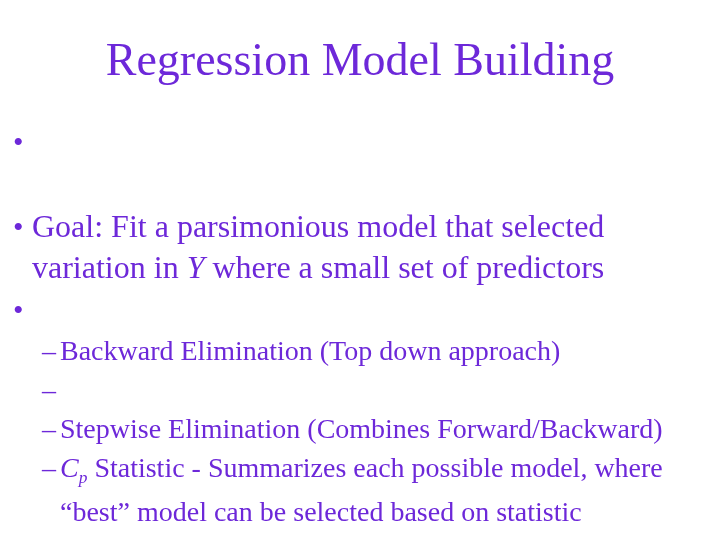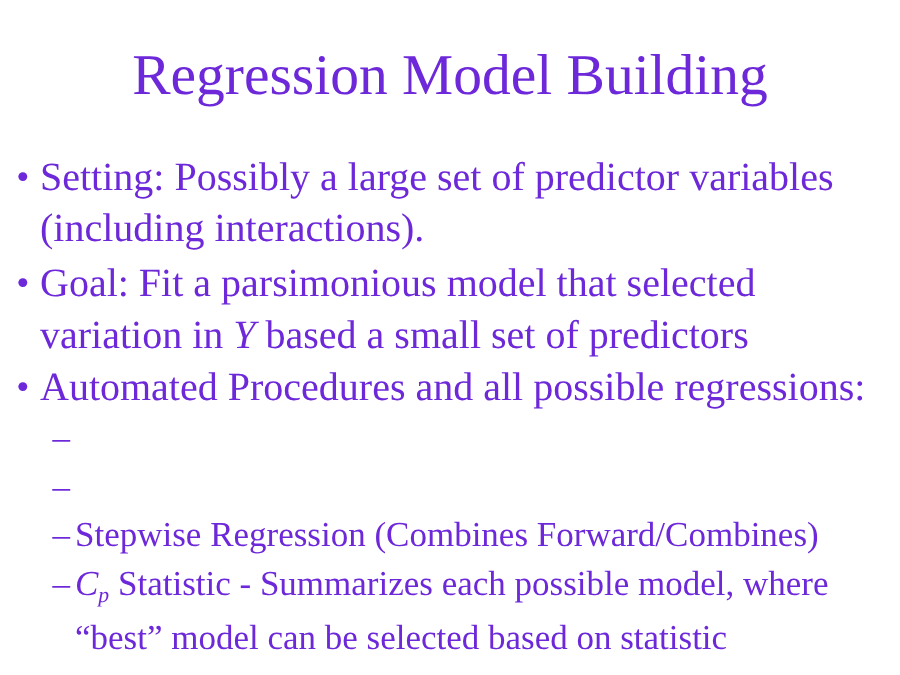--- a/index.html
+++ b/index.html
@@ -59,21 +59,21 @@
     font-size: 0.62em;
     vertical-align: -0.32em;
   }
 </style>
 </head>
 <body>
 
 <div class="slide">
   <div class="title">Regression Model Building</div>
   <div>
-      <div class="para lvl1" style="top: 121px;"><span class="marker">•</span><span>Setting: Possibly a large set of predictor variables (including interactions).</span></div>
-      <div class="para lvl1" style="top: 206px;"><span class="marker">•</span><span>Goal: Fit a parsimonious model that selected variation in </span><span class="seg-italic">Y</span><span> based a small set of predictors</span></div>
-      <div class="para lvl1" style="top: 289px;"><span class="marker">•</span><span>Automated Procedures and all possible regressions:</span></div>
-      <div class="para lvl2" style="top: 334px;"><span class="marker">–</span></div>
+      <div class="para lvl1" style="top: 121px;"><span class="marker">•</span></div>
+      <div class="para lvl1" style="top: 206px;"><span class="marker">•</span><span>Goal: Fit a parsimonious model that selected variation in </span><span class="seg-italic">Y</span><span> where a small set of predictors</span></div>
+      <div class="para lvl1" style="top: 289px;"><span class="marker">•</span></div>
+      <div class="para lvl2" style="top: 334px;"><span class="marker">–</span><span>Backward Elimination (Top down approach)</span></div>
       <div class="para lvl2" style="top: 373px;"><span class="marker">–</span></div>
-      <div class="para lvl2" style="top: 412px;"><span class="marker">–</span><span>Stepwise Regression (Combines Forward/Combines)</span></div>
+      <div class="para lvl2" style="top: 412px;"><span class="marker">–</span><span>Stepwise Elimination (Combines Forward/Backward)</span></div>
       <div class="para lvl2" style="top: 451px;"><span class="marker">–</span><span class="seg-italic">C</span><span class="seg-subscript-italic">p</span><span> Statistic - Summarizes each possible model, where “best” model can be selected based on statistic</span></div>
     </div>
 </div>
 
 </body></html>

